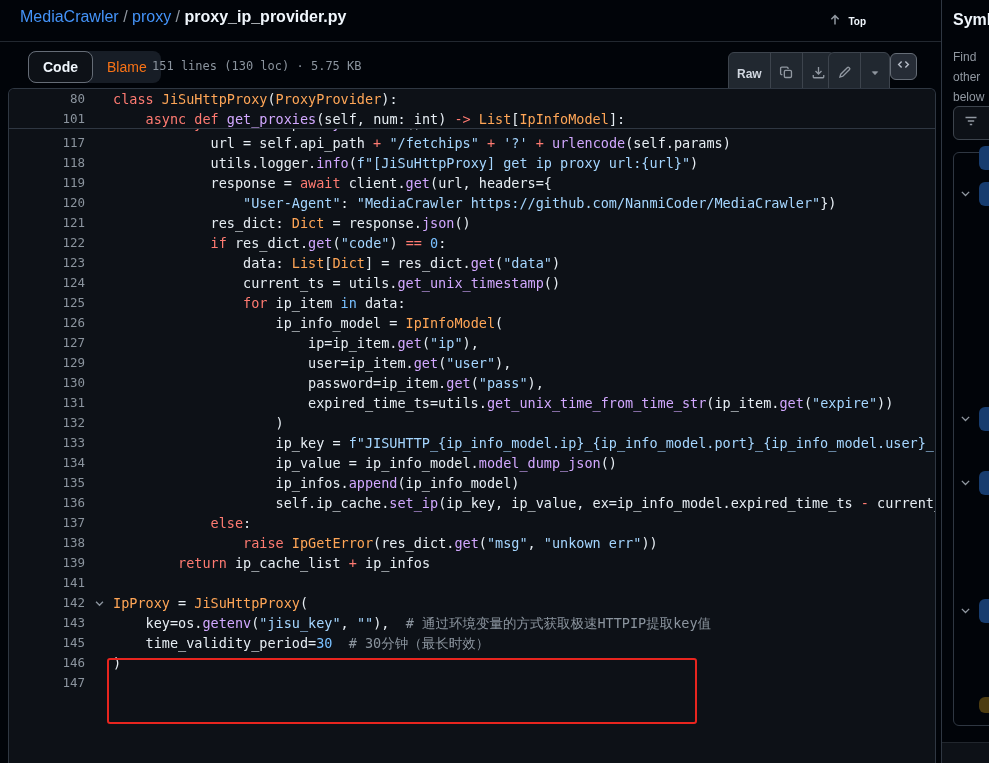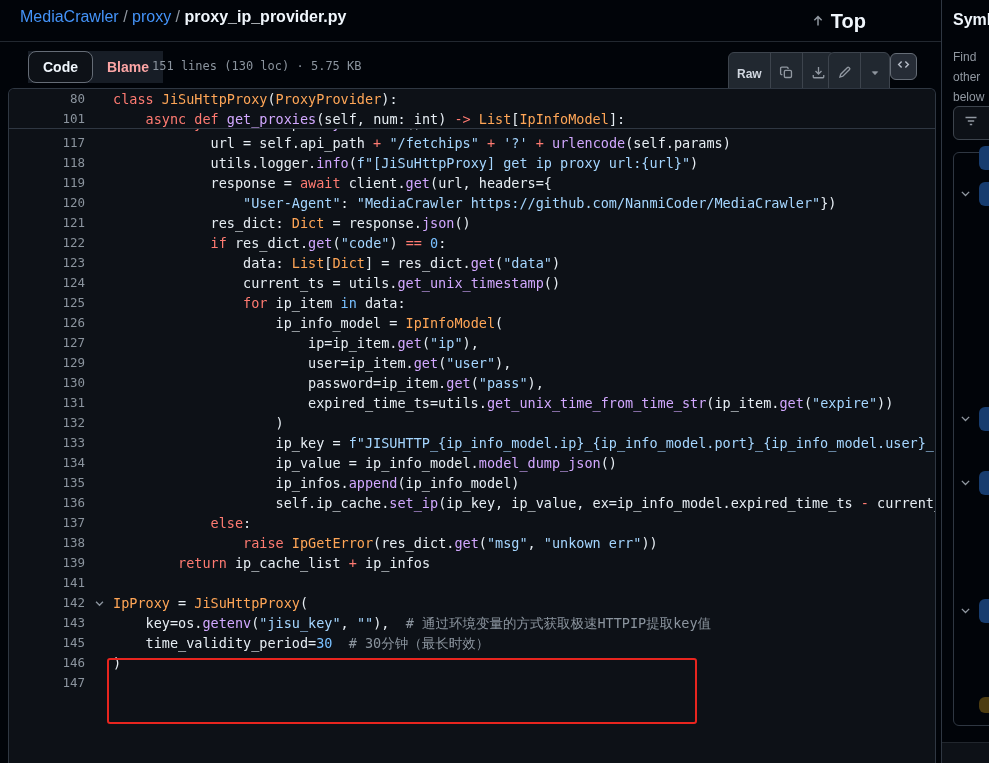--- a/index.html
+++ b/index.html
@@ -10,29 +10,29 @@
   }
   
   .crumb-bar { position:absolute; left:0; top:0; width:941px; height:42px;
     border-bottom:1px solid #222830; display:flex; align-items:center; }
   .crumbs { position:absolute; left:20px; top:0; height:34px; display:flex; align-items:center;
     font-size:16px; white-space:pre; }
   .crumb-link { color:#4493f8; cursor:pointer; }
   .crumb-sep { color:#9198a1; }
   .crumb-file { color:#f0f6fc; font-weight:700; }
   .top-btn { position:absolute; right:75px; top:7px; height:28px; display:flex; align-items:center;
-    gap:6px; color:#f0f6fc; font-weight:700; font-size:20px; cursor:pointer; }
+    gap:6px; color:#f0f6fc; font-weight:700; font-size:10px; cursor:pointer; }
   .top-btn svg { stroke:#9198a1; }
   
   .toolbar { position:absolute; left:0; top:43px; width:941px; height:45px; }
   .seg { position:absolute; left:28px; top:8px; height:32px; display:flex; align-items:stretch;
-    background:#171d26; border-radius:0; }
+    background:#171d26; border-radius:8px; }
   .seg-btn { display:flex; align-items:center; padding:0 14px; font-size:14px; border-radius:8px; cursor:pointer; }
   .seg-btn.active { background:#0d1117; border:1px solid #656c76; color:#f0f6fc; font-weight:700; }
-  .seg-btn.inactive { color:#fca5a5; font-weight:700; }
+  .seg-btn.inactive { color:#f97316; font-weight:400; }
   .file-info { position:absolute; left:152px; top:0; height:45px; display:flex; align-items:center;
     color:#8b949e; font-size:12px; font-family:"DejaVu Sans Mono", monospace; }
   .copilot { position:absolute; left:390px; top:0; height:45px; display:flex; align-items:center; gap:8px;
     color:#e6edf3; font-size:12px; font-weight:700; }
   .copilot svg { stroke:#9198a1; }
   .btn-group { position:absolute; top:9px; height:44px; display:flex; background:#212830;
     border:1px solid #3d444d; border-radius:6px; overflow:hidden; }
   .btn-seg { display:flex; align-items:center; justify-content:center; padding:0 8px; cursor:pointer;
     color:#d1d7e0; font-size:12px; font-weight:700; }
   .btn-seg + .btn-seg { border-left:1px solid #3d444d; }

